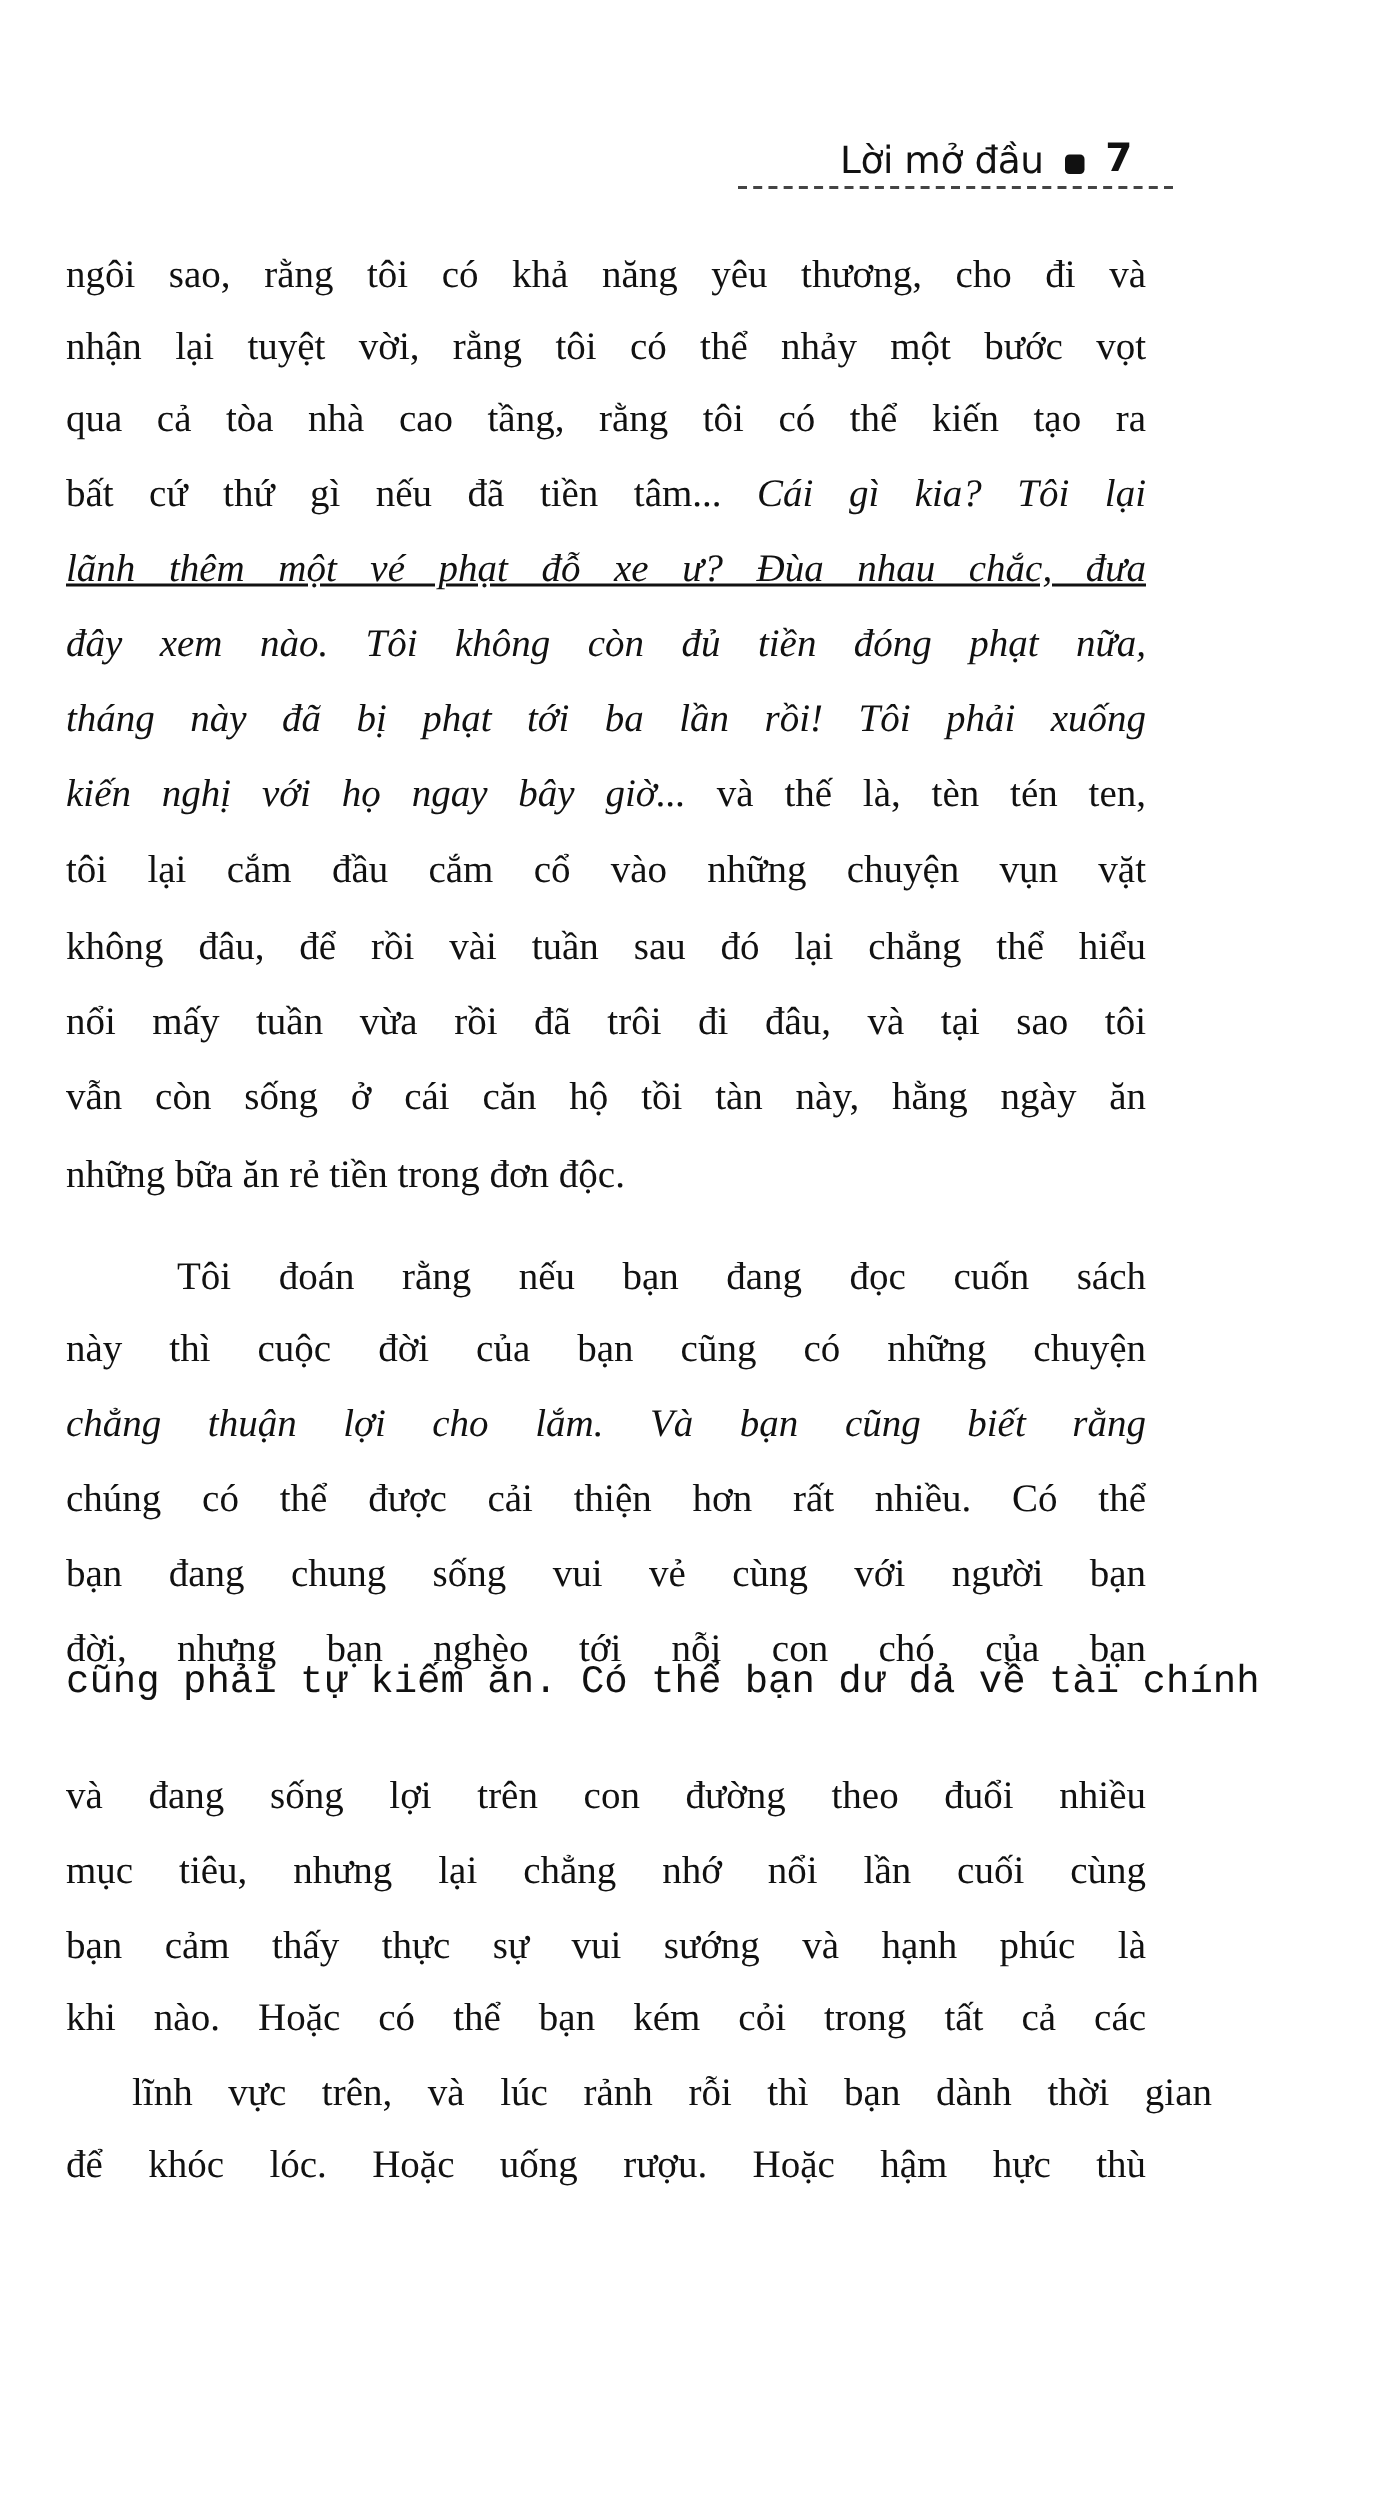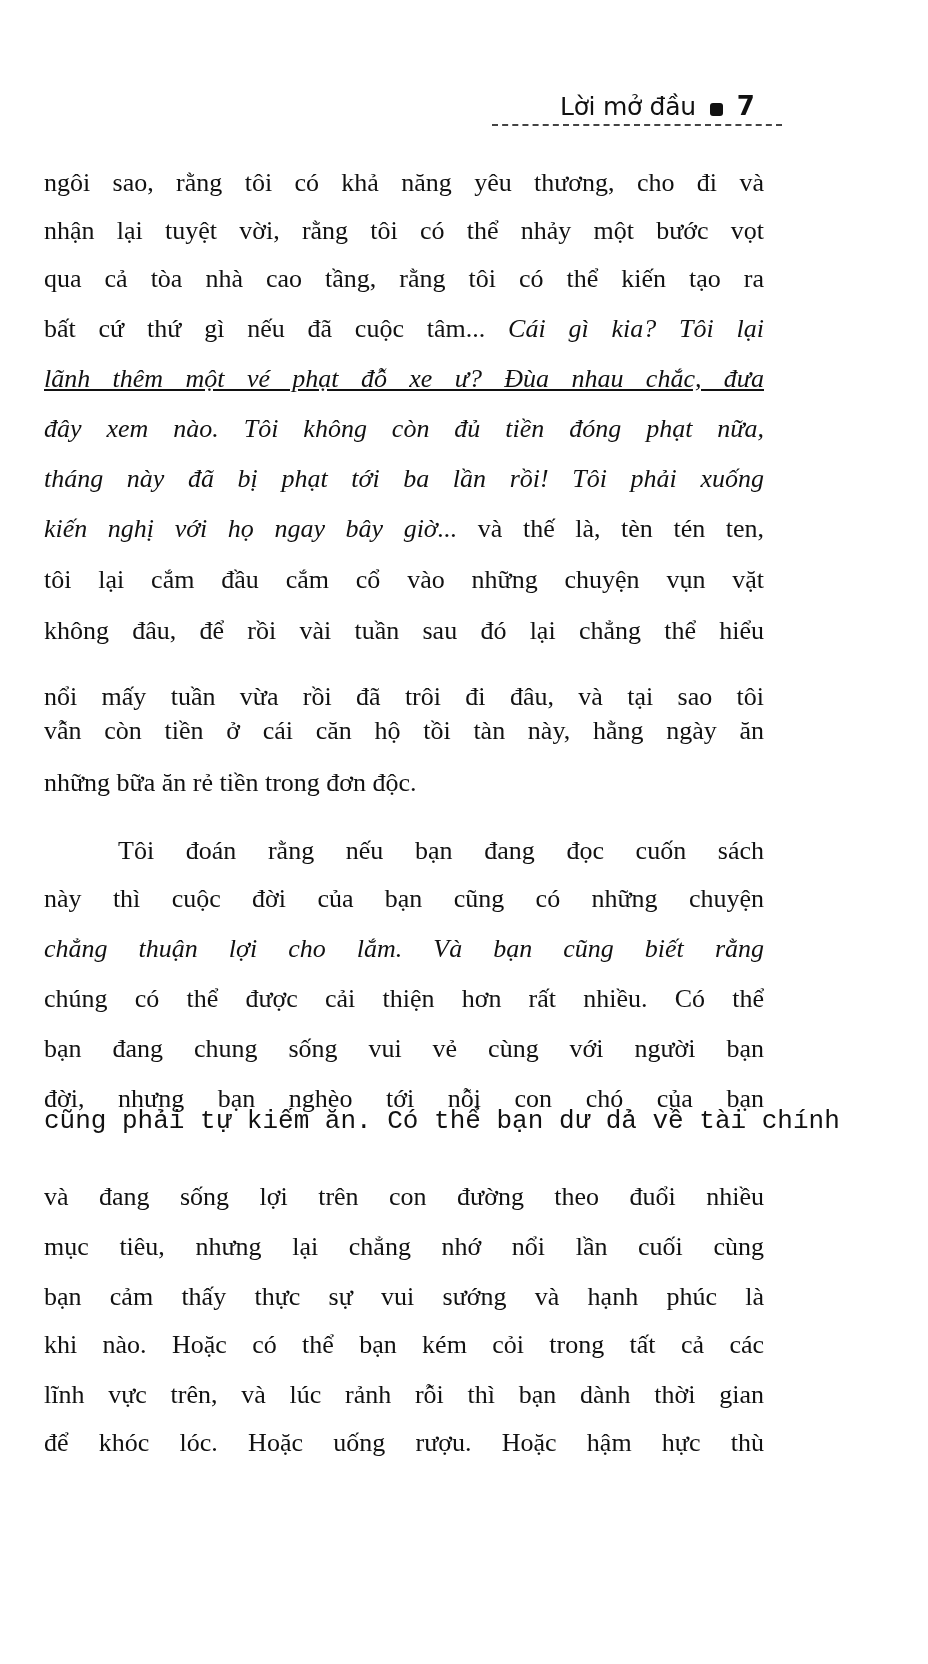--- a/index.html
+++ b/index.html
@@ -44,40 +44,40 @@
     <span class="title">Lời mở đầu</span>
     <span class="bullet"></span>
     <span class="pagenum">7</span>
   </div>
   <div class="rule"></div>
 
   <div id="p1">
       <div class="line" style="top: 160px;"><span>ngôi sao, rằng tôi có khả năng yêu thương, cho đi và</span></div>
       <div class="line" style="top: 208px;"><span>nhận lại tuyệt vời, rằng tôi có thể nhảy một bước vọt</span></div>
       <div class="line" style="top: 256px;"><span>qua cả tòa nhà cao tầng, rằng tôi có thể kiến tạo ra</span></div>
-      <div class="line" style="top: 306px;"><span>bất cứ thứ gì nếu đã cuộc tâm... </span><span class="it">Cái gì kia? Tôi lại</span></div>
+      <div class="line" style="top: 306px;"><span>bất cứ thứ gì nếu đã tiền tâm... </span><span class="it">Cái gì kia? Tôi lại</span></div>
       <div class="line" style="top: 356px; text-decoration: underline;"><span class="it">lãnh thêm một vé phạt đỗ xe ư? Đùa nhau chắc, đưa</span></div>
       <div class="line" style="top: 406px;"><span class="it">đây xem nào. Tôi không còn đủ tiền đóng phạt nữa,</span></div>
       <div class="line" style="top: 456px;"><span class="it">tháng này đã bị phạt tới ba lần rồi! Tôi phải xuống</span></div>
       <div class="line" style="top: 506px;"><span class="it">kiến nghị với họ ngay bây giờ...</span><span> và thế là, tèn tén ten,</span></div>
       <div class="line" style="top: 557px;"><span>tôi lại cắm đầu cắm cổ vào những chuyện vụn vặt</span></div>
       <div class="line" style="top: 608px;"><span>không đâu, để rồi vài tuần sau đó lại chẳng thể hiểu</span></div>
-      <div class="line" style="top: 658px; margin-top: 16px;"><span>nổi mấy tuần vừa rồi đã trôi đi đâu, và tại sao tôi</span></div>
-      <div class="line" style="top: 708px;"><span>vẫn còn tiền ở cái căn hộ tồi tàn này, hằng ngày ăn</span></div>
+      <div class="line" style="top: 658px;"><span>nổi mấy tuần vừa rồi đã trôi đi đâu, và tại sao tôi</span></div>
+      <div class="line" style="top: 708px;"><span>vẫn còn sống ở cái căn hộ tồi tàn này, hằng ngày ăn</span></div>
       <div class="line last" style="top: 760px;"><span>những bữa ăn rẻ tiền trong đơn độc.</span></div>
     </div>
   <div id="p2">
       <div class="line indent" style="top: 828px;">Tôi đoán rằng nếu bạn đang đọc cuốn sách</div>
       <div class="line" style="top: 876px;">này thì cuộc đời của bạn cũng có những chuyện</div>
       <div class="line" style="top: 926px; font-style: italic;">chẳng thuận lợi cho lắm. Và bạn cũng biết rằng</div>
       <div class="line" style="top: 976px;">chúng có thể được cải thiện hơn rất nhiều. Có thể</div>
       <div class="line" style="top: 1026px;">bạn đang chung sống vui vẻ cùng với người bạn</div>
       <div class="line" style="top: 1076px;">đời, nhưng bạn nghèo tới nỗi con chó của bạn</div>
       <div class="line" style="top: 1098px; font-family: Liberation Mono, monospace;">cũng phải tự kiếm ăn. Có thể bạn dư dả về tài chính</div>
       <div class="line" style="top: 1174px;">và đang sống lợi trên con đường theo đuổi nhiều</div>
       <div class="line" style="top: 1224px;">mục tiêu, nhưng lại chẳng nhớ nổi lần cuối cùng</div>
       <div class="line" style="top: 1274px;">bạn cảm thấy thực sự vui sướng và hạnh phúc là</div>
       <div class="line" style="top: 1322px;">khi nào. Hoặc có thể bạn kém cỏi trong tất cả các</div>
-      <div class="line" style="top: 1372px;">lĩnh vực trên, và lúc rảnh rỗi thì bạn dành thời gian</div>
+      <div class="line" style="top: 1372px; margin-left: 44px;">lĩnh vực trên, và lúc rảnh rỗi thì bạn dành thời gian</div>
       <div class="line" style="top: 1420px;">để khóc lóc. Hoặc uống rượu. Hoặc hậm hực thù</div>
     </div>
 
 </div>
 
 </body></html>

